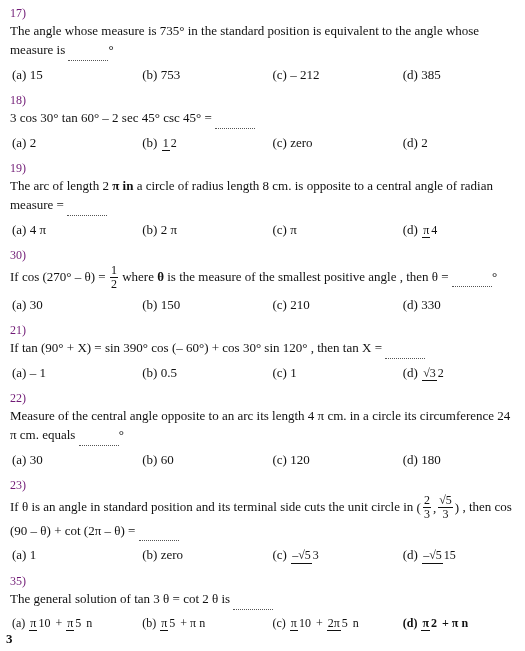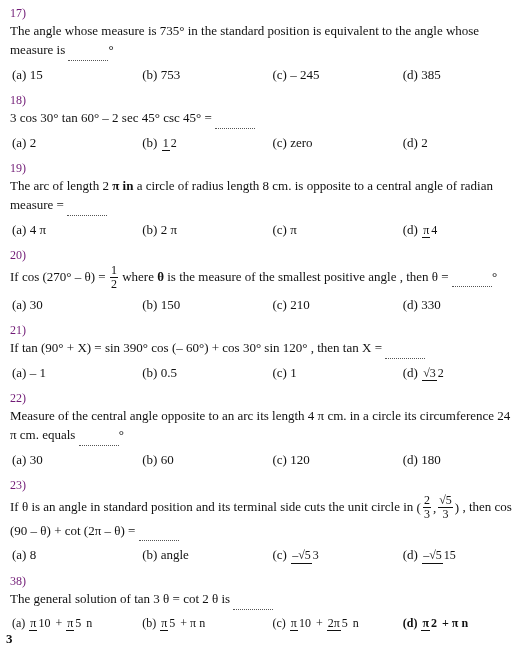--- a/index.html
+++ b/index.html
@@ -69,21 +69,21 @@
 <body>
 
 <div class="question-block">
   <div class="question-num">17)</div>
   <div class="question-text">
     The angle whose measure is 735° in the standard position is equivalent to the angle whose measure is <span class="dotted">&nbsp;&nbsp;&nbsp;&nbsp;&nbsp;&nbsp;&nbsp;&nbsp;&nbsp;&nbsp;</span>°
   </div>
   <div class="options-row">
     <div class="option">(a) 15</div>
     <div class="option">(b) 753</div>
-    <div class="option">(c) – 245</div>
+    <div class="option">(c) – 212</div>
     <div class="option">(d) 385</div>
   </div>
 </div>
 
 <div class="question-block">
   <div class="question-num">18)</div>
   <div class="question-text">
     3 cos 30° tan 60° – 2 sec 45° csc 45° = <span class="dotted">&nbsp;&nbsp;&nbsp;&nbsp;&nbsp;&nbsp;&nbsp;&nbsp;&nbsp;&nbsp;</span>
   </div>
   <div class="options-row">
@@ -101,21 +101,21 @@
   </div>
   <div class="options-row">
     <div class="option">(a) 4 π</div>
     <div class="option">(b) 2 π</div>
     <div class="option">(c) π</div>
     <div class="option">(d)&nbsp;<span class="frac"><span class="num">π</span><span class="den">4</span></span></div>
   </div>
 </div>
 
 <div class="question-block">
-  <div class="question-num">20)</div>
+  <div class="question-num">30)</div>
   <div class="question-text">
     If cos (270° – θ) = <span class="frac">
         <span class="num">1</span>
         <span class="den">2</span>
       </span> where <b>θ</b> is the measure of the smallest positive angle , then θ = <span class="dotted">&nbsp;&nbsp;&nbsp;&nbsp;&nbsp;&nbsp;&nbsp;&nbsp;&nbsp;&nbsp;</span>°
   </div>
   <div class="options-row">
     <div class="option">(a) 30</div>
     <div class="option">(b) 150</div>
     <div class="option">(c) 210</div>
@@ -156,29 +156,29 @@
     <span style="display:inline-flex;align-items:center;">(<span class="frac" style="margin:0 2px">
           <span class="num">2</span>
           <span class="den">3</span>
         </span> ,
     <span class="frac" style="margin:0 2px">
           <span class="num">√5</span>
           <span class="den">3</span>
         </span>)</span> , then cos (90 – θ) + cot (2π – θ) = <span class="dotted">&nbsp;&nbsp;&nbsp;&nbsp;&nbsp;&nbsp;&nbsp;&nbsp;&nbsp;&nbsp;</span>
   </div>
   <div class="options-row">
-    <div class="option">(a) 8</div>
-    <div class="option">(b) angle</div>
+    <div class="option">(a) 1</div>
+    <div class="option">(b) zero</div>
     <div class="option">(c)&nbsp;<span class="frac"><span class="num">–√5</span><span class="den">3</span></span></div>
     <div class="option">(d)&nbsp;<span class="frac"><span class="num">–√5</span><span class="den">15</span></span></div>
   </div>
 </div>
 
 <div class="question-block">
-  <div class="question-num">38)</div>
+  <div class="question-num">35)</div>
   <div class="question-text">
     The general solution of tan 3 θ = cot 2 θ is <span class="dotted">&nbsp;&nbsp;&nbsp;&nbsp;&nbsp;&nbsp;&nbsp;&nbsp;&nbsp;&nbsp;</span>
   </div>
   <div class="options-row">
     <div class="option" style="font-size:12px;">(a)&nbsp;<span class="frac"><span class="num">π</span><span class="den">10</span></span> + <span class="frac"><span class="num">π</span><span class="den">5</span></span> n</div>
     <div class="option" style="font-size:12px;">(b)&nbsp;<span class="frac"><span class="num">π</span><span class="den">5</span></span> + π n</div>
     <div class="option" style="font-size:12px;">(c)&nbsp;<span class="frac"><span class="num">π</span><span class="den">10</span></span> + <span class="frac"><span class="num">2π</span><span class="den">5</span></span> n</div>
     <div class="option" style="font-size:12px;font-weight:bold;">(d)&nbsp;<span class="frac"><span class="num">π</span><span class="den">2</span></span> + π n</div>
   </div>
 </div>

